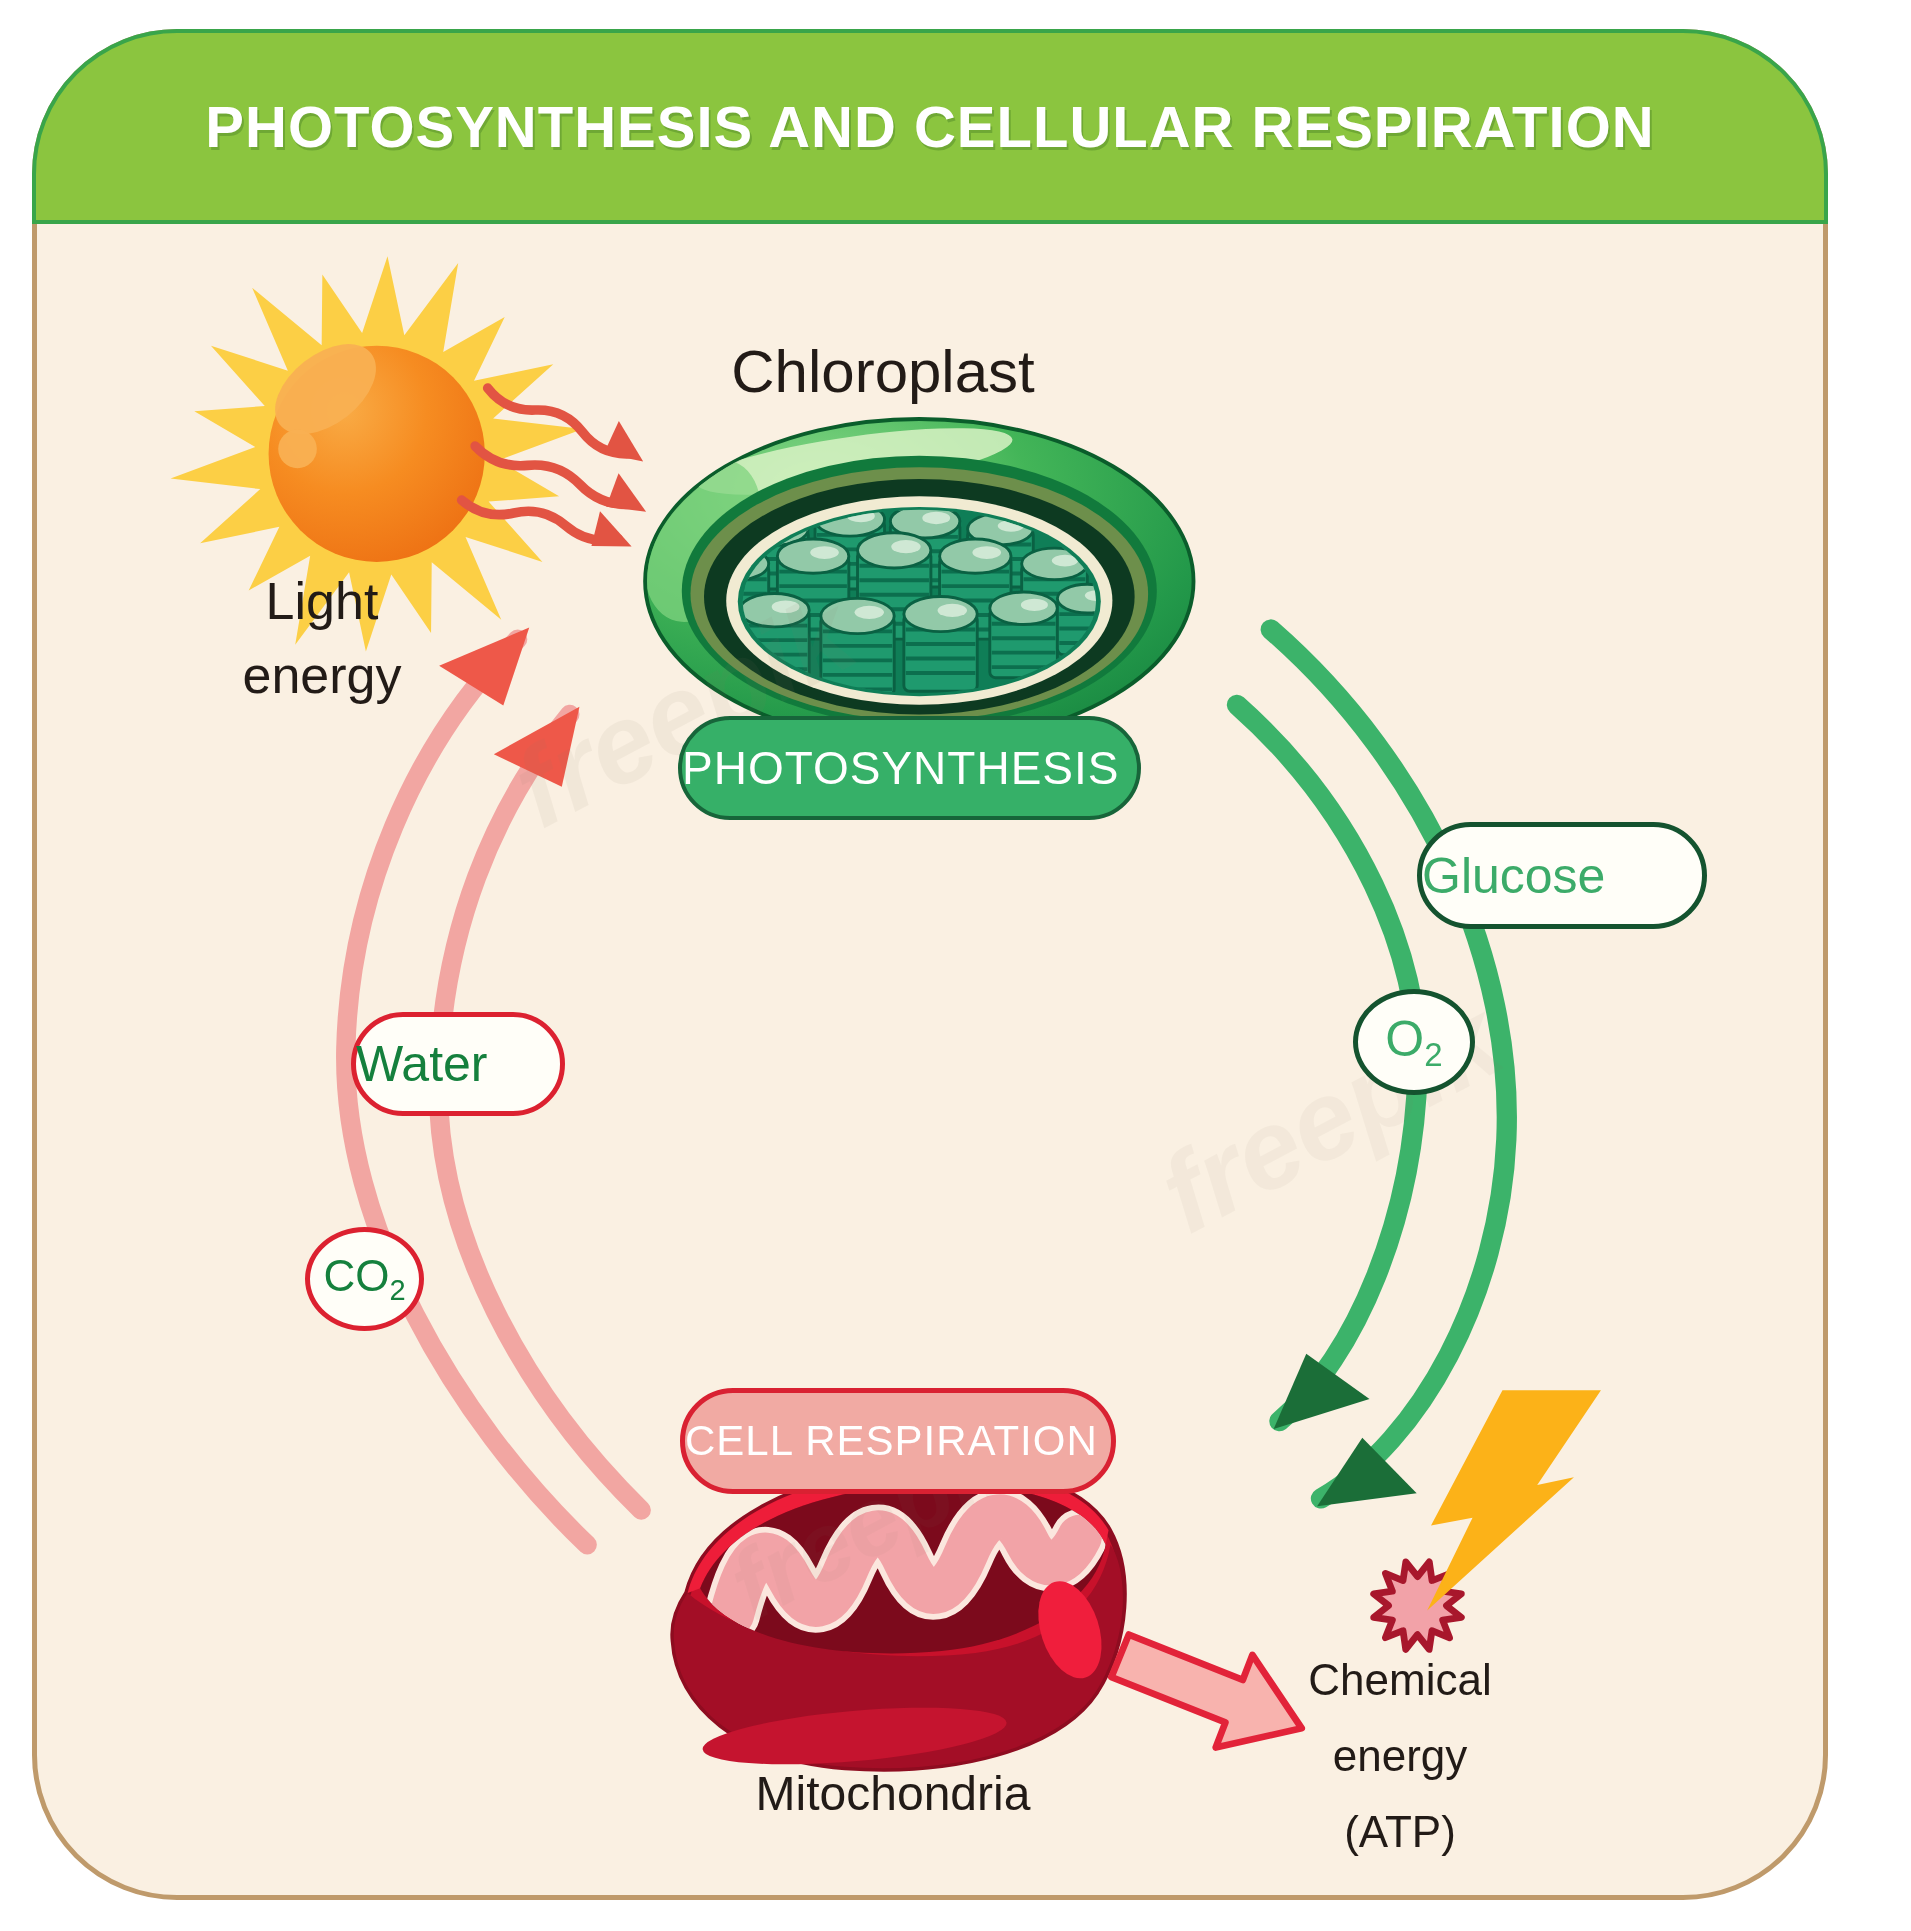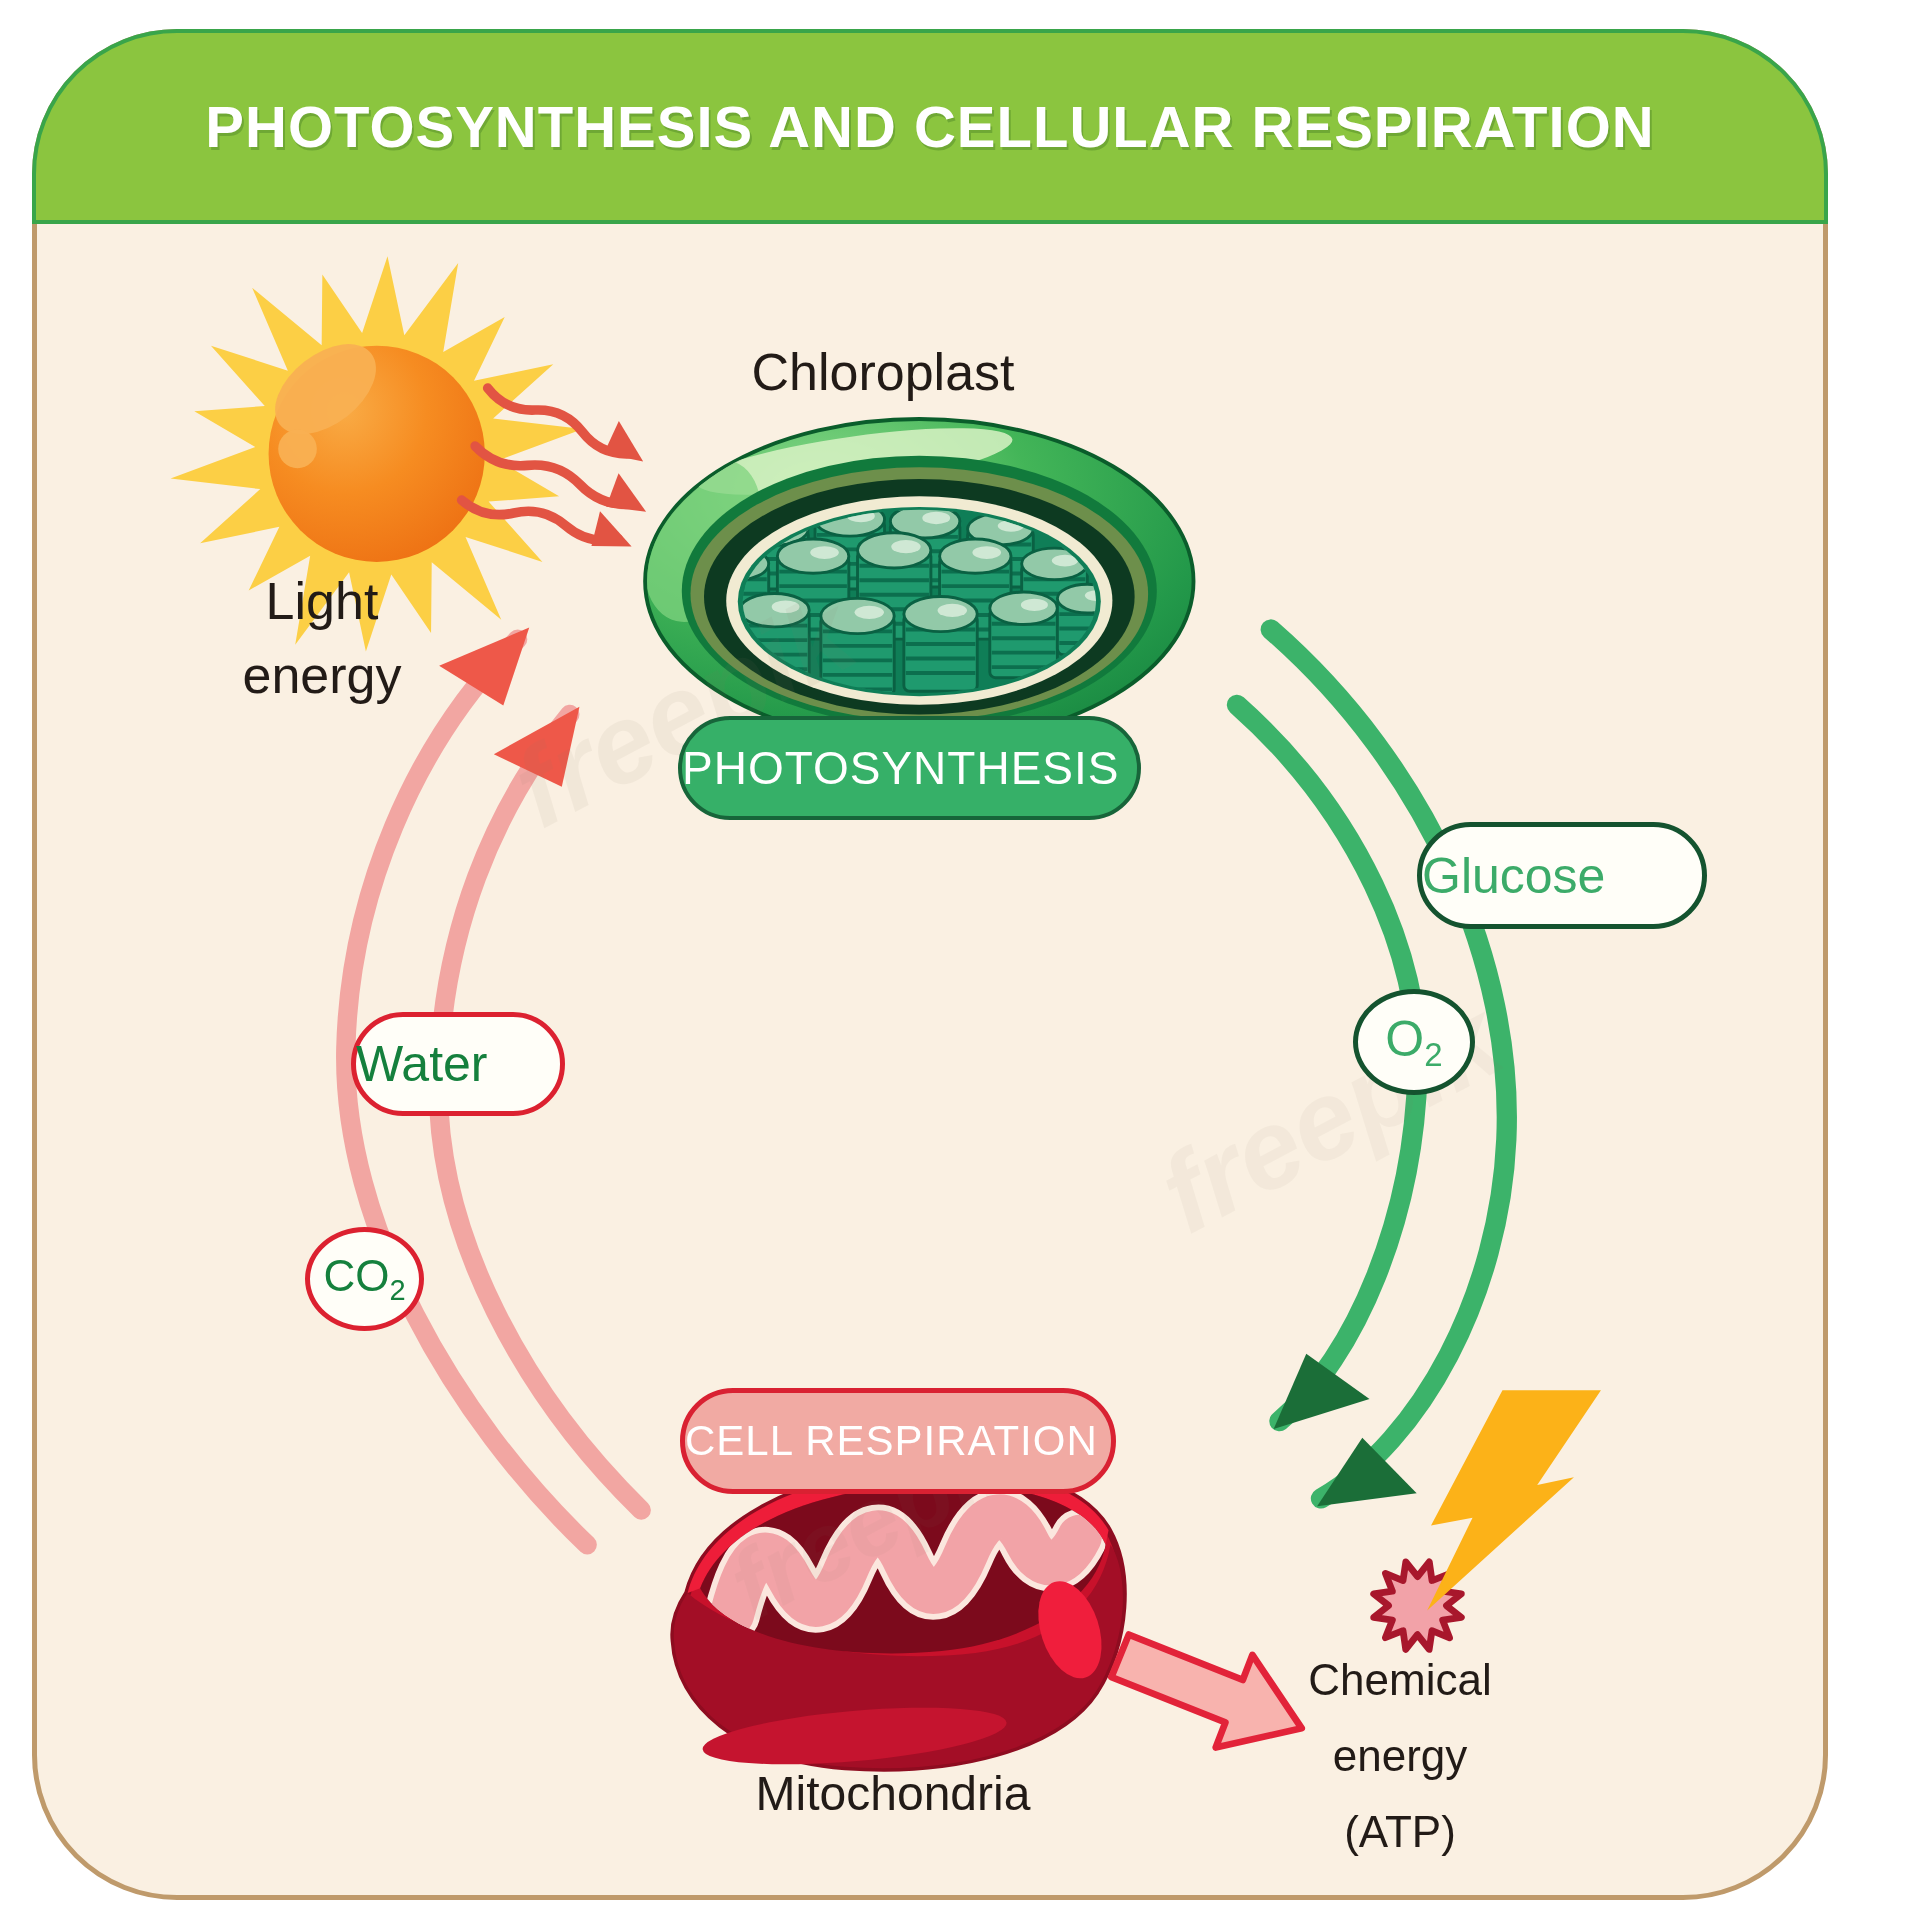--- a/index.html
+++ b/index.html
@@ -14,21 +14,21 @@
         text-shadow:1.9px 2.9px 0 rgba(46,104,28,.30);}
   svg.art{position:absolute;left:0;top:0;}
   .abs{position:absolute;box-sizing:border-box;}
   .pill{display:flex;align-items:center;border-radius:68px;}
   .badge-round{display:flex;align-items:center;justify-content:center;border-radius:50%;}
   .pill-photo{background:#36b068;border:4.8px solid #17653a;color:#ffffff;font-size:46px;letter-spacing:1px;}
   .pill-cellresp{background:#f1aaa3;border:5.8px solid #d92132;color:#ffffff;font-size:42px;letter-spacing:1px;}
   .pill-green-outline{background:#fffef8;border:5.8px solid #14532f;color:#3cab69;font-size:50px;}
   .pill-red-outline{background:#fffef8;border:5.8px solid #dc2130;color:#15803d;font-size:50px;}
   .lbl{color:#221b17;text-align:center;}
-  .lbl-chloroplast{font-size:52px;line-height:64px;text-align:center;}
+  .lbl-chloroplast{font-size:60px;line-height:64px;text-align:center;}
   .lbl-light{font-size:52px;line-height:74px;}
   .lbl-mito{font-size:48px;line-height:58px;}
   .lbl-chem{font-size:44px;line-height:76px;}
   .sub{font-size:0.66em;vertical-align:-0.30em;}
 </style>
 </head>
 <body>
 
 <div class="stage">
 

